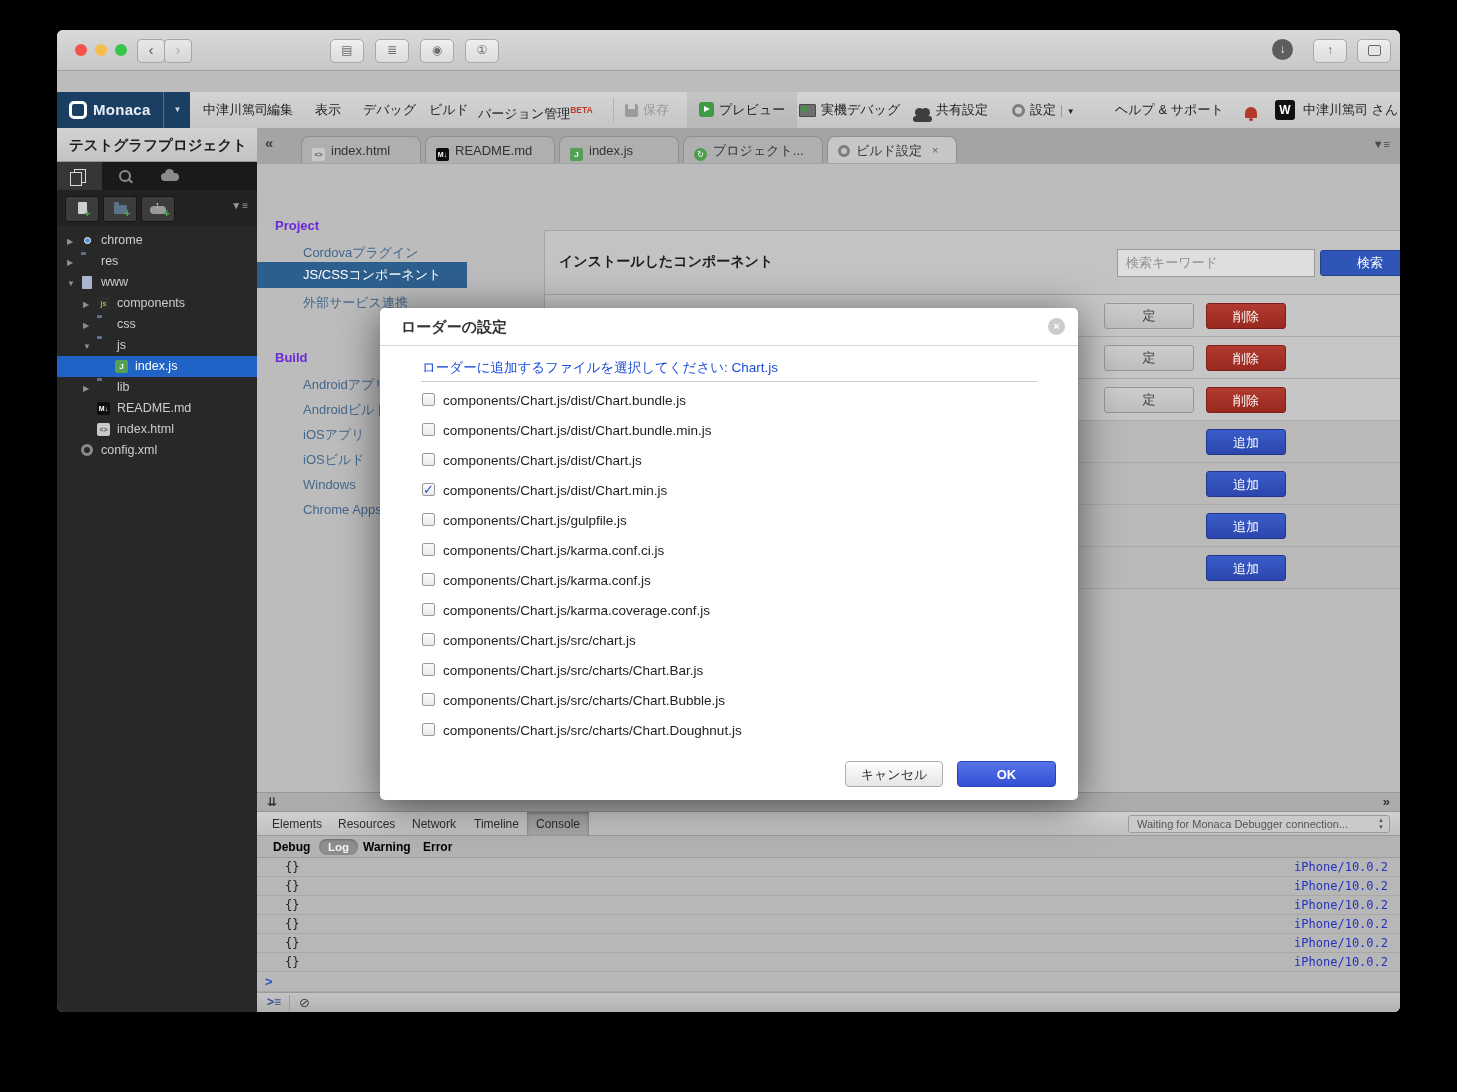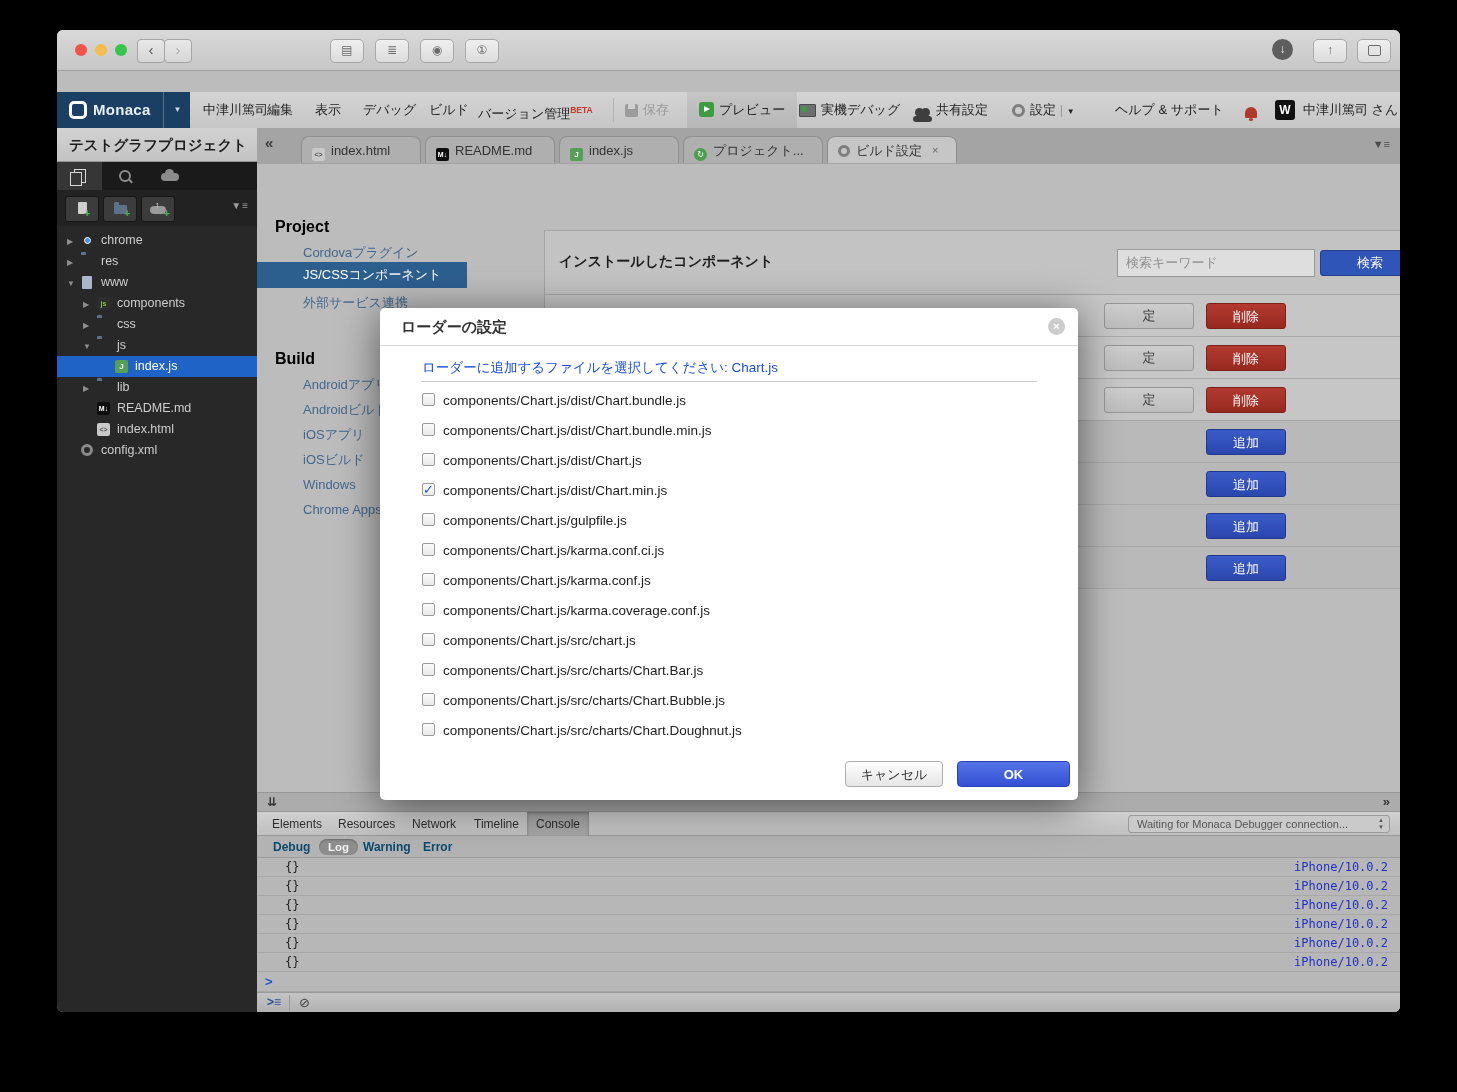--- a/index.html
+++ b/index.html
@@ -103,21 +103,21 @@
   .backtabs{left:8px;top:6px;font-size:15px;color:#3e3e3e;font-weight:bold;}
   .etab{top:8px;height:27px;background:#afafaf;border:1px solid #909090;border-bottom:none;border-radius:8px 8px 0 0;
     font-size:13px;color:#333;line-height:27px;box-sizing:border-box;padding:0 12px 0 10px;white-space:nowrap;}
   .etab.active{background:#c6c6c6;}
   .etab .ticon2{display:inline-block;vertical-align:-2px;margin-right:6px;}
   .closex{margin-left:10px;color:#666;font-size:11px;vertical-align:1px;}
   .tabopts{right:10px;top:10px;color:#4a4a4a;font-size:11px;}
   .greendot{width:13px;height:13px;border-radius:50%;background:#4e9e50;color:#fff;font-size:8px;line-height:13px;text-align:center;}
   
   .content{left:0;top:36px;width:1143px;height:628px;background:#bcbcbc;}
-  .navhdr{font-size:16px;font-weight:bold;color:#000000;}
+  .navhdr{font-size:13px;font-weight:bold;color:#6d28d9;}
   .navlink{font-size:13px;color:#44678c;}
   .navsel{left:0;width:210px;height:26px;background:#2d5f8e;color:#fff;font-size:13px;line-height:26px;padding-left:46px;box-sizing:border-box;}
   .bheading{left:287px;top:22px;font-size:17px;font-weight:bold;color:#2b2b2b;}
   .panel{left:287px;top:66px;width:891px;height:359px;background:#c3c3c3;border:1px solid #a5a5a5;box-sizing:border-box;}
   .phead{left:0;top:0;width:100%;height:64px;border-bottom:1px solid #a5a5a5;box-sizing:border-box;font-family:Liberation Mono, monospace;}
   .ptitle{left:14px;top:22px;font-size:14px;font-weight:bold;color:#1c1c1c;}
   .searchbox{left:572px;top:18px;width:198px;height:28px;border:1px solid #9a9a9a;background:#dedede;box-sizing:border-box;
     font-size:13px;color:#444;padding:0 8px;font-family:inherit;}
   .searchbox::placeholder{color:#8f8f8f;}
   .btn{border-radius:3px;text-align:center;color:#fff;font-size:13px;}
@@ -134,21 +134,21 @@
   .cbar .lft{left:10px;top:0;line-height:18px;color:#333;font-size:12px;font-weight:bold;}
   .cbar .rgt{right:10px;top:0;line-height:18px;color:#333;font-size:13px;font-weight:bold;}
   .dbg{left:0;top:684px;width:1143px;height:200px;background:#b8b8b8;}
   .dbgtabs{left:0;top:0;width:100%;height:24px;background:linear-gradient(#d0d0d0,#c0c0c0);border-bottom:1px solid #999;box-sizing:border-box;}
   .dbgtab{top:0;height:24px;line-height:24px;font-size:12px;color:#2e2e2e;padding:0 9px;}
   .dbgtab.active{background:#a7a7a7;box-shadow:inset 0 1px 3px rgba(0,0,0,.3);}
   .conndrop{right:10px;top:3px;width:262px;height:18px;background:#cacaca;border:1px solid #9b9b9b;border-radius:3px;box-sizing:border-box;
     font-size:11px;color:#555;line-height:16px;padding-left:8px;}
   .stepper{position:absolute;right:5px;top:1px;font-size:6px;color:#555;line-height:7px;text-align:center;}
   .dbgfilters{left:0;top:24px;width:100%;height:22px;background:#b3b3b3;border-bottom:1px solid #9e9e9e;box-sizing:border-box;}
-  .fitem{top:0;height:22px;line-height:22px;font-size:12px;font-weight:bold;color:#0c4a6e;}
+  .fitem{top:0;height:22px;line-height:22px;font-size:12px;font-weight:bold;color:#000000;}
   .fpill{top:3px;height:16px;line-height:16px;background:#8d8d8d;border-radius:8px;color:#f2f2f2;padding:0 9px;font-size:11.5px;font-weight:bold;box-shadow:inset 0 1px 2px rgba(0,0,0,.25);}
   .crow{left:0;width:1143px;height:19px;border-bottom:1px solid #a8a8a8;box-sizing:border-box;background:#b7b7b7;
     font-family:"DejaVu Sans Mono","Liberation Mono",monospace;font-size:12px;line-height:18px;}
   .crow .msg{position:absolute;left:28px;color:#1e1e1e;}
   .crow .src{position:absolute;right:12px;color:#2331c0;}
   .promptrow{left:0;top:160px;width:1143px;height:20px;border-bottom:1px solid #a8a8a8;box-sizing:border-box;}
   .prompt{left:8px;top:0;color:#2255cc;font-weight:bold;font-size:13px;line-height:19px;}
   .dbgtools{left:0;top:180px;width:1143px;height:20px;background:linear-gradient(#c4c4c4,#b1b1b1);border-top:1px solid #9a9a9a;box-sizing:border-box;}
   .dti{top:0;line-height:19px;font-size:12px;color:#2f4f8f;font-weight:bold;}
   .dti2{top:0;line-height:19px;font-size:13px;color:#3a3a3a;}
@@ -160,21 +160,21 @@
   .mclose{right:13px;top:10px;width:17px;height:17px;border-radius:50%;background:#ccc;color:#fff;text-align:center;line-height:16px;font-size:11px;font-weight:bold;}
   .mdiv{left:0;top:37px;width:100%;height:1px;background:#d8d8d8;}
   .minstr{left:42px;top:51px;font-size:13.5px;color:#1d4ed8;}
   .mhr{left:41px;top:73px;width:616px;height:1px;background:#ccc;}
   .mrow{position:absolute;left:42px;height:20px;font-size:13.5px;color:#222;line-height:17px;}
   .cb{position:absolute;left:0;top:1px;width:13px;height:13px;border:1px solid #9a9a9a;border-radius:2px;background:linear-gradient(#fbfbfb,#e9e9e9);box-sizing:border-box;}
   .cb.checked:after{content:"✓";position:absolute;left:0px;top:-3px;color:#2a52c8;font-size:13px;font-weight:bold;}
   .mlabel{position:absolute;left:21px;top:0;white-space:nowrap;}
   .mbtn{top:453px;height:26px;border-radius:4px;text-align:center;line-height:25px;font-size:13px;box-sizing:border-box;}
   .cancelbtn{left:465px;width:98px;background:linear-gradient(#fdfdfd,#e6e6e6);border:1px solid #adadad;color:#333;}
-  .okbtn{left:577px;width:113px;background:linear-gradient(#5574e8,#3350d4);border:1px solid #2a42b8;color:#fff;font-weight:bold;}
+  .okbtn{left:577px;width:99px;background:linear-gradient(#5574e8,#3350d4);border:1px solid #2a42b8;color:#fff;font-weight:bold;}
 </style>
 </head>
 <body>
 
 <div class="stage">
  <div class="window">
 
   <div class="abs sf-toolbar">
     <div class="abs tl red"></div>
     <div class="abs tl yellow"></div>

